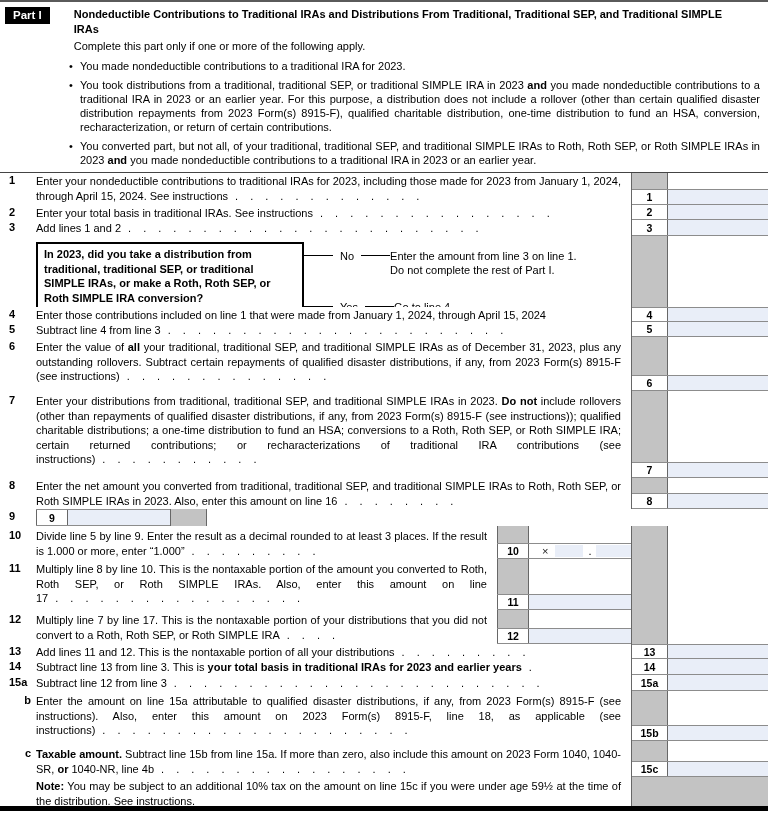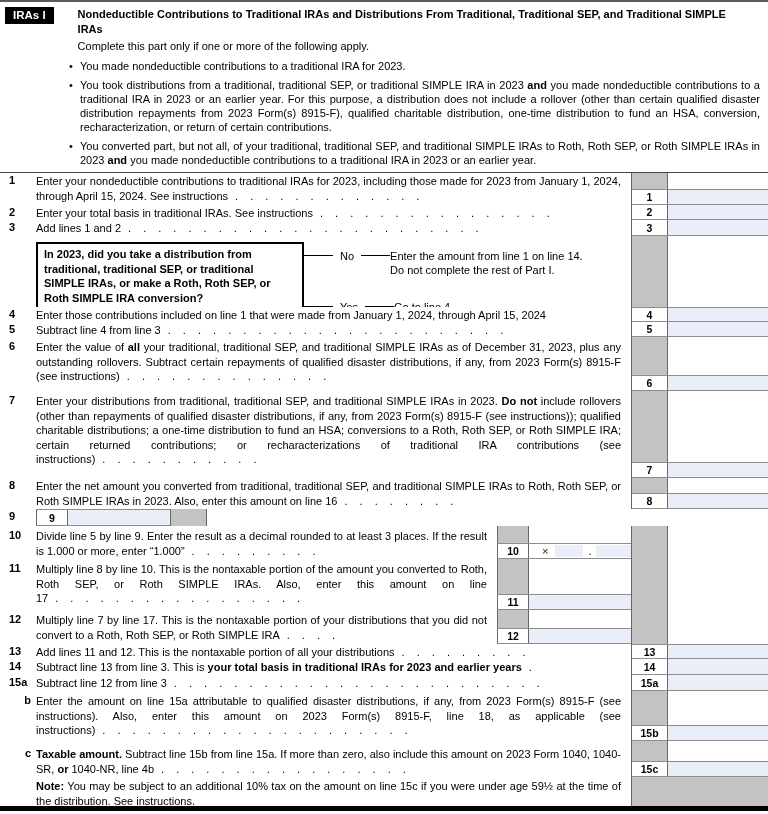--- a/index.html
+++ b/index.html
@@ -71,21 +71,21 @@
   .anstext { line-height:14px; text-align:left; }
   b, .bold { font-weight:700; }
 </style>
 </head>
 <body>
 
 <div class="page">
   <div class="topbar"></div>
 
   <div class="header">
-    <div class="badge">IRAs I</div>
+    <div class="badge">Part I</div>
     <div class="hmain">
       <div class="title">Nondeductible Contributions to Traditional IRAs and Distributions From Traditional, Traditional SEP, and Traditional SIMPLE IRAs</div>
       <div class="intro">Complete this part only if one or more of the following apply.</div>
     </div>
   </div>
 
   <ul class="bullets">
     <li class="bullet">
         <span class="bdot">•</span>
         <div class="btext"><span>You made nondeductible contributions to a traditional IRA for 2023.</span></div>
@@ -143,21 +143,21 @@
       <div class="ln"></div>
       <div class="txt" style="text-align:left">
         <div class="flowwrap">
           <div class="qbox">In 2023, did you take a distribution from traditional, traditional SEP, or traditional SIMPLE IRAs, or make a Roth, Roth SEP, or Roth SIMPLE IRA conversion?</div>
           <div class="answers">
             <div class="ans">
               <span class="hline"></span>
               <span class="anslabel">No</span>
               <span class="hline"></span>
               <div class="anstext">
-                <div>Enter the amount from line 1 on line 14.</div>
+                <div>Enter the amount from line 3 on line 1.</div>
                 <div>Do not complete the rest of Part I.</div>
               </div>
             </div>
             <div class="ans yes">
               <span class="hline"></span>
               <span class="anslabel">Yes</span>
               <span class="hline"></span>
               <div class="anstext">
                 <div>Go to line 4.</div>
               </div>

